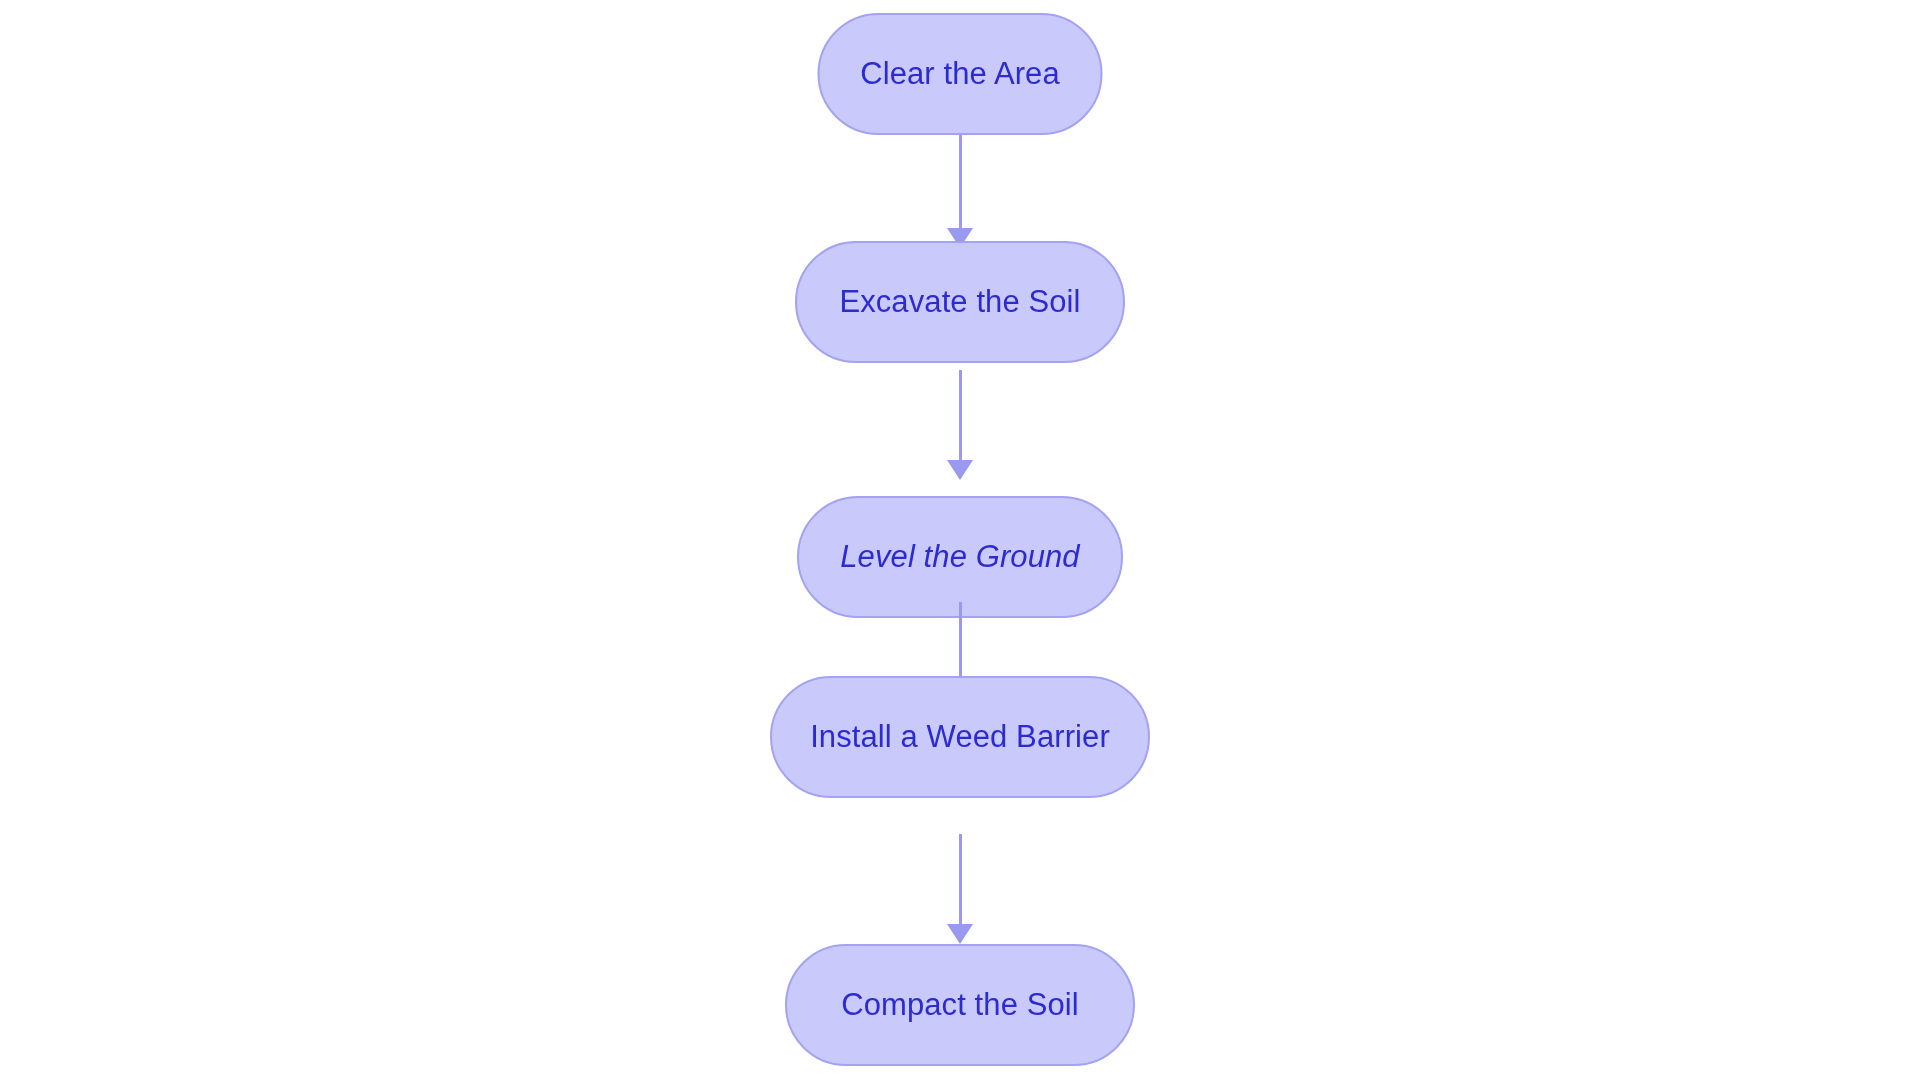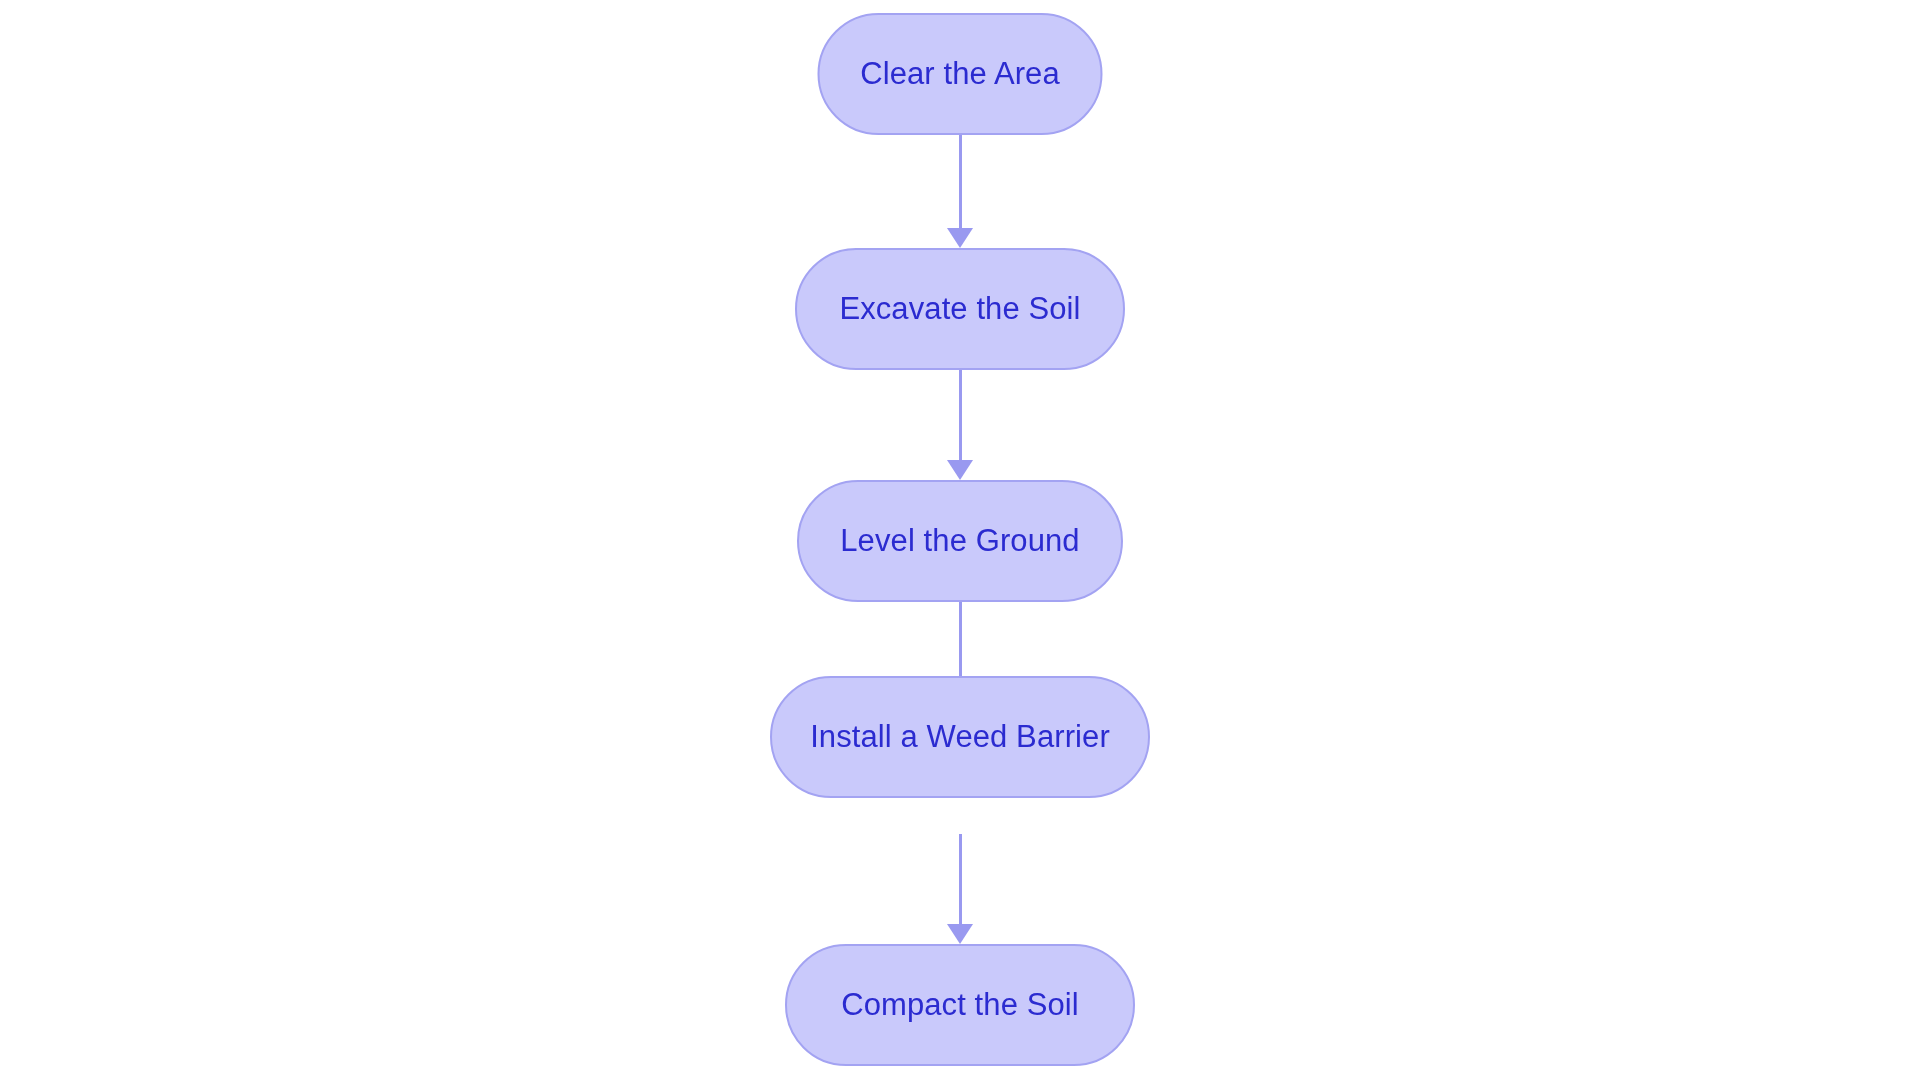--- a/index.html
+++ b/index.html
@@ -45,22 +45,22 @@
     font-weight: 400;
     line-height: 1.15;
     letter-spacing: 0.1px;
     white-space: nowrap;
     text-align: center;
     user-select: none;
   }
 
   
   .node-0 { top: 13px;  width: 285px; }
-  .node-1 { top: 248px; width: 330px; }
-  .node-2 { top: 480px; width: 326px; }
+  .node-1 { top: 241px; width: 330px; }
+  .node-2 { top: 496px; width: 326px; font-style: italic; }
   .node-3 { top: 676px; width: 380px; }
   .node-4 { top: 944px; width: 350px; }
 
   
   .flow-connector {
     position: absolute;
     left: 50%;
     transform: translateX(-50%);
     width: 40px;
     display: flex;

